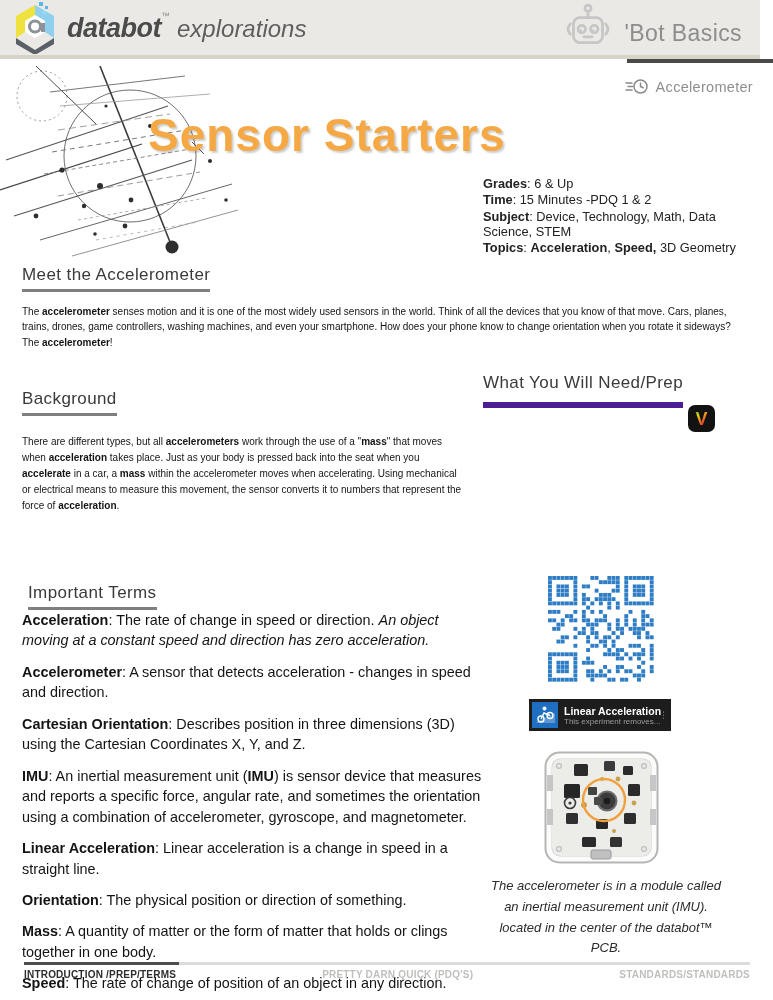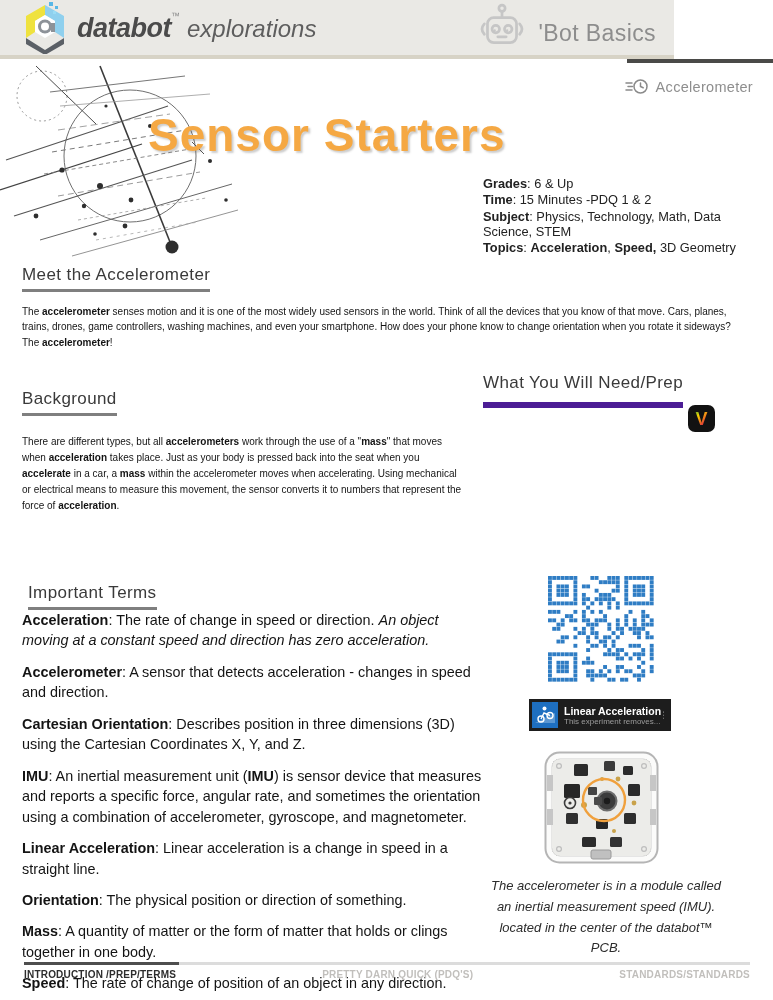--- a/index.html
+++ b/index.html
@@ -1,22 +1,22 @@
 <!DOCTYPE html>
 <html><head>
 <meta charset="utf-8">
 <style>
   html,body{margin:0;padding:0;background:#ffffff;}
   .page{position:relative;width:773px;height:1000px;background:#fff;overflow:hidden;
         font-family:"Liberation Sans",sans-serif;color:#191919;}
 
   
-  .top-bar{position:absolute;left:0;top:0;width:674px;height:59px;background:#EAE9E5;
+  .top-bar{position:absolute;left:0;top:0;width:760px;height:59px;background:#EAE9E5;
            border-bottom:4px solid #D7D3C6;display:flex;align-items:center;justify-content:space-between;
-           padding:0 14px 0 22px;box-sizing:border-box;}
+           padding:0 14px 0 12px;box-sizing:border-box;}
   .tab-underline{position:absolute;left:627px;top:59px;width:146px;height:4px;background:#4A4A48;z-index:3;}
   .brand-group{display:flex;align-items:center;gap:9px;}
   .brand-text{font-style:italic;font-weight:700;font-size:27px;color:#4b4b4b;letter-spacing:-0.5px;}
   .brand-tm{font-size:9px;color:#8a8a8a;vertical-align:18px;font-style:normal;}
   .brand-suffix{font-style:italic;font-weight:400;font-size:24px;color:#5e5e5e;margin-left:7px;}
   .program-group{display:flex;align-items:center;gap:10px;padding-right:4px;}
   .program-label{font-size:23px;color:#8d8d8d;letter-spacing:0.4px;margin-top:12px;}
 
   
   .sensor-tag{position:absolute;top:77px;right:20px;display:flex;align-items:center;gap:7px;
@@ -160,21 +160,21 @@
     <circle cx="95" cy="170" r="1.8" fill="#2e2e2e"></circle>
     <circle cx="226" cy="136" r="1.8" fill="#2e2e2e"></circle>
     <line x1="192" y1="78" x2="204" y2="90" stroke="#555" stroke-width="1"></line>
   </svg>
 
   <h1 class="page-title">Sensor Starters</h1>
 
   <div class="meta">
       <div class="meta-line"><span class="b">Grades</span><span>: 6 &amp; Up</span></div>
       <div class="meta-line"><span class="b">Time</span><span>: 15 Minutes -PDQ 1 &amp; 2</span></div>
-      <div class="meta-line"><span class="b">Subject</span><span>: Physics, Technology, Math, Data Science, STEM</span></div>
+      <div class="meta-line"><span class="b">Subject</span><span>: Device, Technology, Math, Data Science, STEM</span></div>
       <div class="meta-line"><span class="b">Topics</span><span>: </span><span class="b">Acceleration</span><span>, </span><span class="b">Speed,</span><span> 3D Geometry</span></div>
     </div>
 
   <h2 class="sec-h h-intro">
     <span class="h-inner">Meet the Accelerometer</span>
   </h2>
   <p class="para para-intro"><span>The </span><span class="b">accelerometer</span><span> senses motion and it is one of the most widely used sensors in the world. Think of all the devices that you know of that move. Cars, planes, trains, drones, game controllers, washing machines, and even your smartphone. How does your phone know to change orientation when you rotate it sideways? The </span><span class="b">accelerometer</span><span>!</span></p>
 
   <h2 class="sec-h h-bg">
     <span class="h-inner">Background</span>
@@ -531,21 +531,21 @@
     <circle cx="26" cy="52" r="1.6" fill="#3c3c3c"></circle>
     <circle cx="60" cy="49" r="21" fill="none" stroke="#F0A03C" stroke-width="2.4"></circle>
     <circle cx="15" cy="15" r="2.4" fill="none" stroke="#bdbdbd" stroke-width="1.2"></circle>
     <circle cx="100" cy="15" r="2.4" fill="none" stroke="#bdbdbd" stroke-width="1.2"></circle>
     <circle cx="15" cy="98" r="2.4" fill="none" stroke="#bdbdbd" stroke-width="1.2"></circle>
     <circle cx="100" cy="98" r="2.4" fill="none" stroke="#bdbdbd" stroke-width="1.2"></circle>
   </svg>
 
   <div class="pcb-caption">
       <div class="cap-line">The accelerometer is in a module called</div>
-      <div class="cap-line">an inertial measurement speed (IMU).</div>
+      <div class="cap-line">an inertial measurement unit (IMU).</div>
       <div class="cap-line">located in the center of the databot™ PCB.</div>
     </div>
 
   <div class="footer-line"></div>
   <div class="footer-line-dark"></div>
   <div class="footer-tabs">
     <span class="ftab-active">INTRODUCTION /PREP/TERMS</span>
     <span class="ftab">PRETTY DARN QUICK (PDQ'S)</span>
     <span class="ftab">STANDARDS/STANDARDS</span>
   </div>

